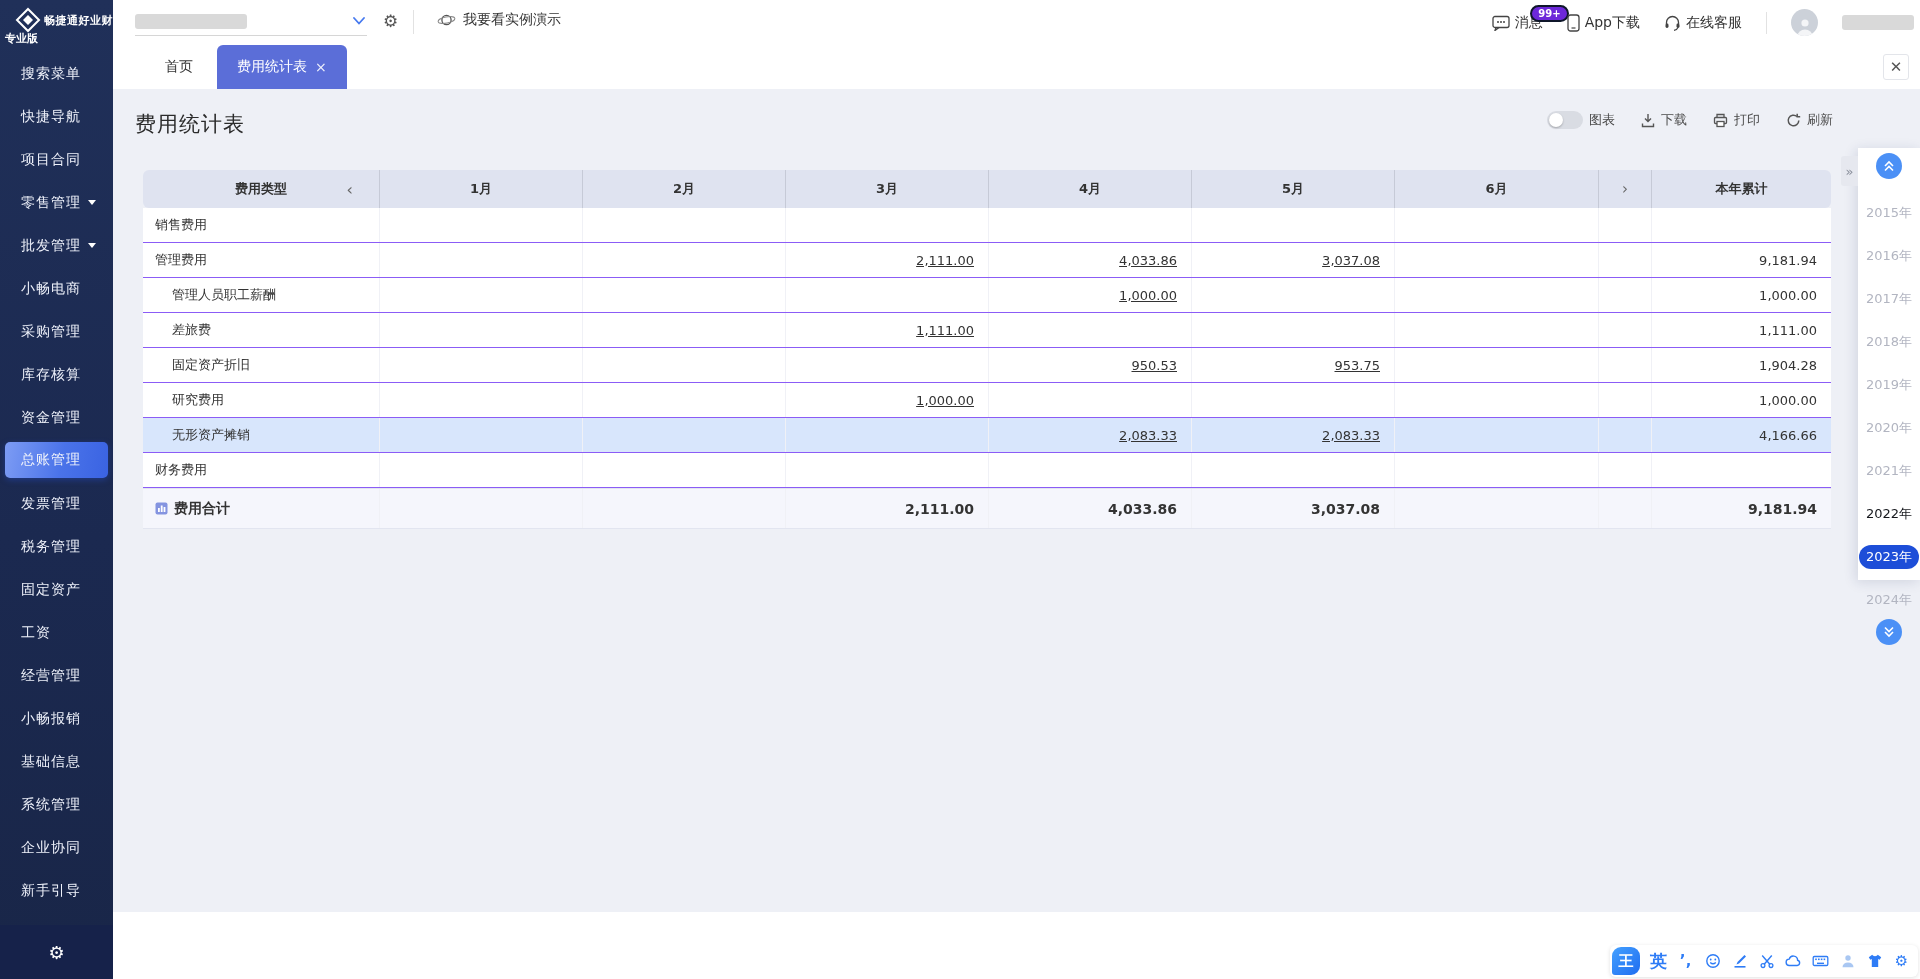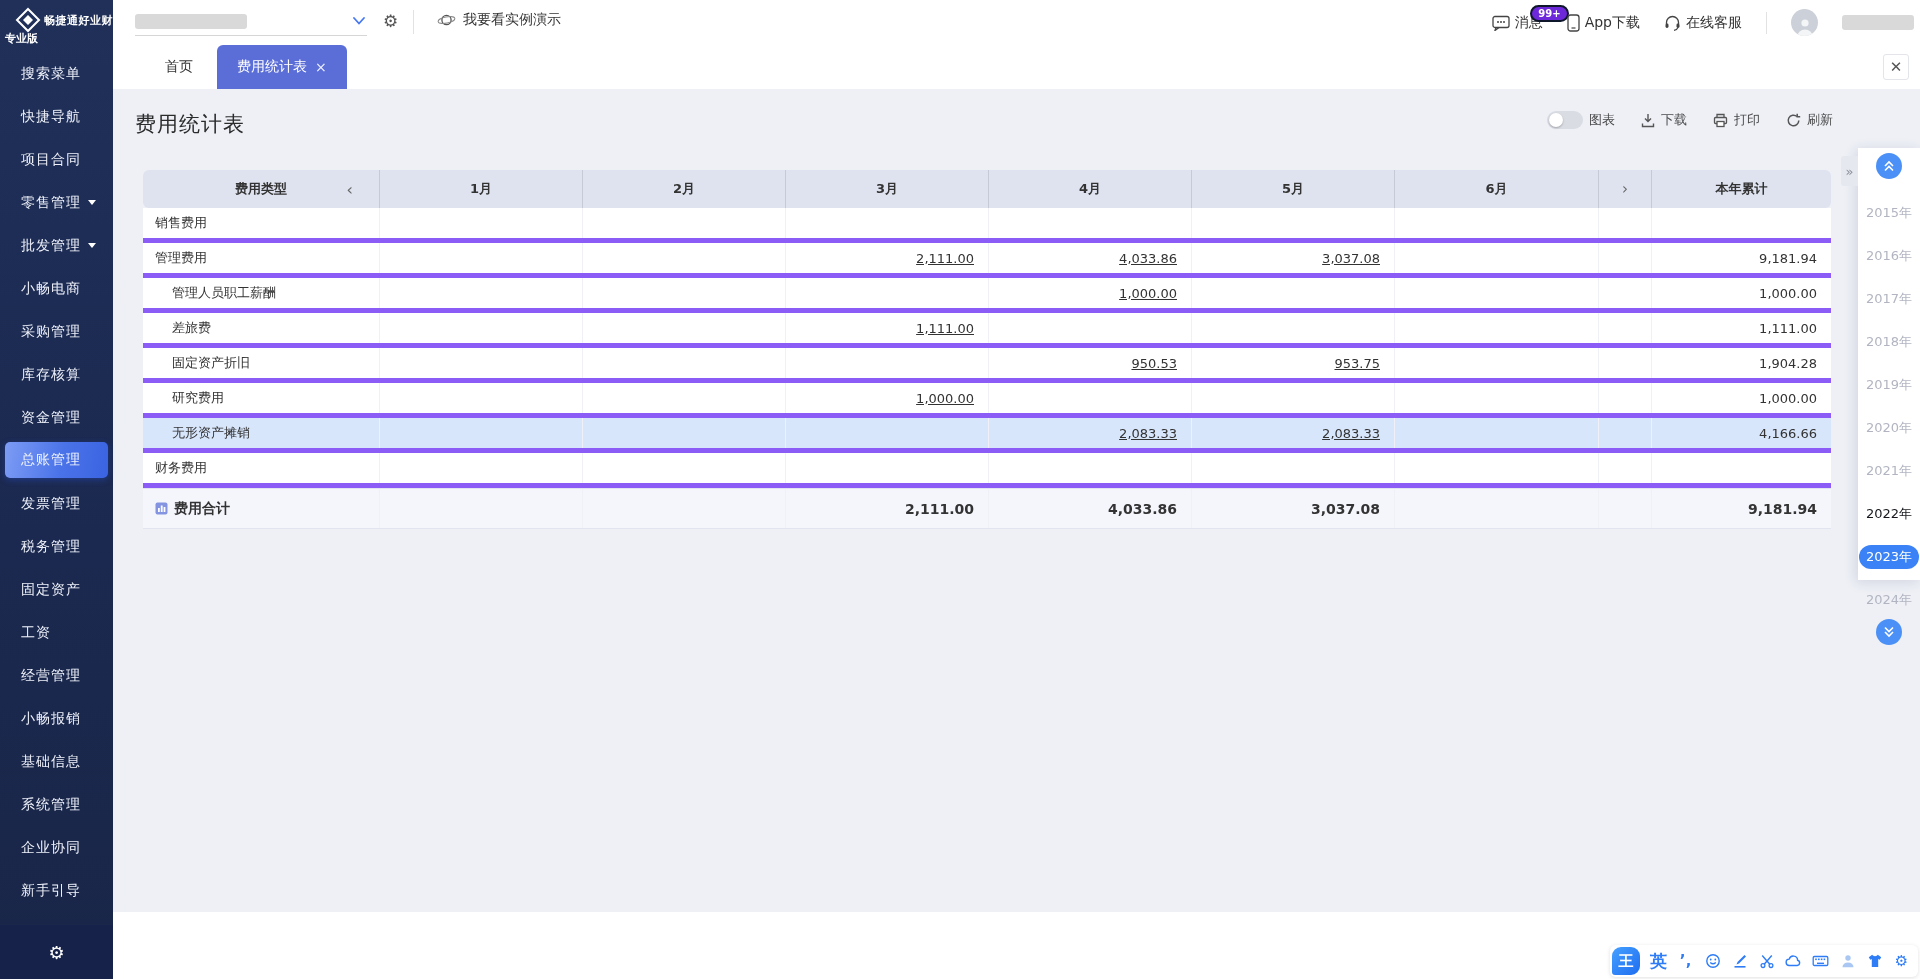--- a/index.html
+++ b/index.html
@@ -65,21 +65,21 @@
 
   
   .etable { position:absolute; left:30px; top:81px; width:1688px; }
   .thead, .trow { display:grid; grid-template-columns:237px 203px 203px 203px 203px 203px 204px 53px 179px; }
   .thead { height:38px; background:#dfe3f0;border-radius:6px; }
   .hc { display:flex; align-items:center; justify-content:center; font-size:13px; font-weight:bold; color:#333;
         border-right:1px solid #c6cad7; position:relative; }
   .hc:last-child { border-right:none; }
   .hc .nav-ar { position:absolute; right:26px; color:#666; font-weight:normal; font-size:16px; cursor:pointer; }
   .hc.arrow-col { font-weight:normal; color:#666; font-size:15px; cursor:pointer; }
-  .trow { height:35px; background:#fff; border-bottom:5px solid #8b5cf6; }
+  .trow { height:35px; background:#fff; border-bottom:1px solid #8b5cf6; }
   .trow.hl { background:#d8e6fc; }
   .bc { display:flex; align-items:center; justify-content:flex-end; padding-right:14px; font-size:13px; color:#333;
         border-right:1px solid #f0f1f6; overflow:hidden; }
   .bc:last-child { border-right:none; }
   .bc.lab { justify-content:flex-start; padding-left:12px; padding-right:4px; }
   .bc.lab.ind { padding-left:29px; }
   .cell-link { color:#333; text-decoration:underline; cursor:pointer; }
   .trow.total { height:41px; background:#f5f6fc; border-top:1px solid #e2e5f0; border-bottom:1px solid #e2e5f0; }
   .trow.total .bc { font-weight:bold; font-size:14px; }
   .trow.total .lab { gap:6px; }
@@ -89,21 +89,21 @@
   .year-panel { position:absolute; right:0; top:148px; width:62px; height:432px; background:#fff;
                 box-shadow:-2px 2px 12px rgba(30,40,90,.14); z-index:25; display:flex; flex-direction:column; align-items:center; padding:5px 0; }
   .yp-collapse { position:absolute; left:-17px; top:8px; width:17px; height:30px; background:#e6e8ef; color:#8a8f9b;
                  display:flex; align-items:center; justify-content:center; font-size:13px; border-radius:3px 0 0 3px; cursor:pointer; }
   .yp-btn { width:26px; height:26px; border-radius:50%; background:#4b90f6; display:flex; align-items:center; justify-content:center; cursor:pointer; flex:0 0 26px; }
   .yp-btn.up { margin-bottom:6px; }
   .yp-btn.down { margin-top:4px; }
   .years { display:flex; flex-direction:column; align-items:center; }
   .yr { height:31px; display:flex; align-items:center; justify-content:center; font-size:13px; color:#b2b5c1; cursor:pointer;margin-top:12px; }
   .yr.normal { color:#15171c; }
-  .yr.selected span { background:#3b82f6; color:#fff; padding:3px 7px; border-radius:13px; }
+  .yr.selected span { background:#1d4ed8; color:#fff; padding:3px 7px; border-radius:13px; }
 
   
   .ime { position:absolute; right:2px; bottom:2px; height:32px; background:#fff; border-radius:6px;
          display:flex; align-items:center; gap:10px; padding:0 8px 0 2px; box-shadow:0 1px 4px rgba(0,0,0,.12); z-index:40; }
   .ime-logo { width:28px; height:28px; border-radius:9px 9px 9px 3px; background:linear-gradient(135deg,#44a0ff,#1f6df0);
               color:#fff; font-weight:bold; font-size:15px; display:flex; align-items:center; justify-content:center; cursor:pointer; }
   .ime-mode { color:#2e7cf6; font-size:17px; font-weight:bold; cursor:pointer; }
   .ime-ic { display:flex; align-items:center; justify-content:center; width:17px; height:17px; cursor:pointer; color:#2e7cf6; font-size:15px; }
 </style>
 </head>

